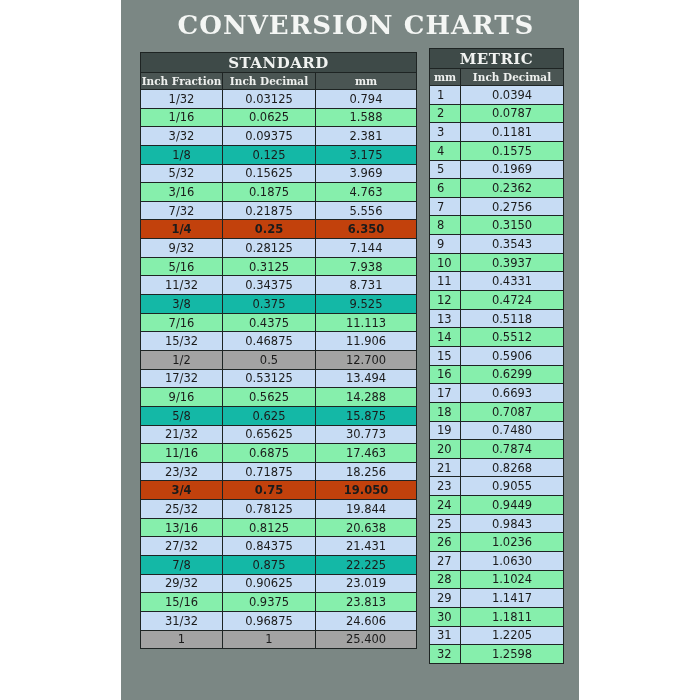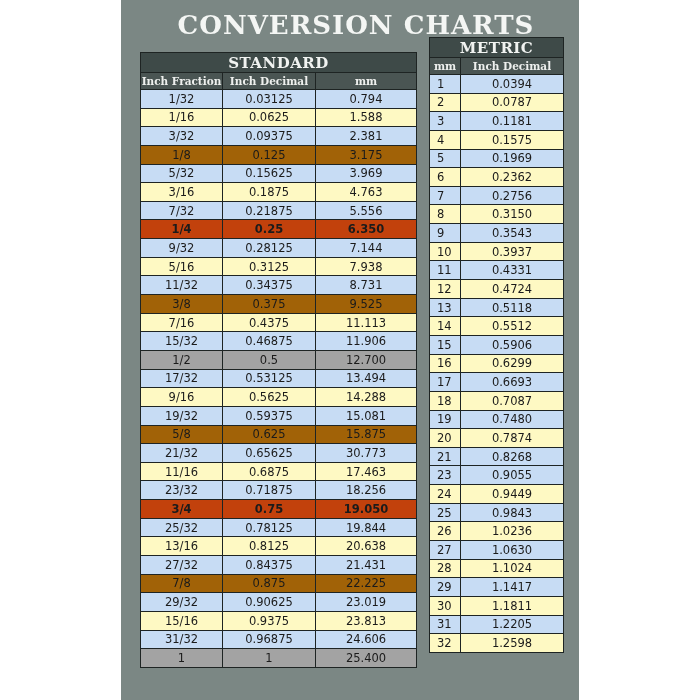--- a/index.html
+++ b/index.html
@@ -9,36 +9,36 @@
     background:#7b8784;
   }
   .title {
     position:absolute; left:0; top:10px; width:414px; text-align:center;
     font-family:"DejaVu Serif", serif; font-weight:bold; font-size:26px;
     color:#f4f6f4; letter-spacing:1px;margin-left:28px;
   }
   table { border-collapse:collapse; position:absolute; table-layout:fixed; }
   td, th { border:1px solid #1e2423; padding:0; text-align:center; overflow:hidden; white-space:nowrap; }
   .std { left:19px; top:52px; width:276px; }
-  .met { left:308px; top:37px; width:134px;border-radius:9px; }
+  .met { left:308px; top:48px; width:134px;border-radius:9px; }
   .band th {
     background:#3e4a48; color:#f1f3f1; font-family:"DejaVu Serif", serif; font-weight:bold;
     font-size:15px; height:19px; letter-spacing:0.5px;
   }
   .cols th {
     background:#4a5553; color:#eef0ee; font-family:"DejaVu Serif", serif; font-weight:bold;
     font-size:10.5px; height:16px;margin-top:17px;
   }
   tbody td {
     height:17.65px; font-family:"DejaVu Sans", sans-serif; font-size:11.5px; color:#1b1b1b;
   }
   .met tbody td.mm { text-align:left; padding-left:7px; }
   .c-blue { background:#c7dcf4; }
-  .c-green { background:#fef9c3; }
-  .c-yellow { background:#a16207;padding-left:32px; }
+  .c-green { background:#86efac; }
+  .c-yellow { background:#14b8a6;padding-left:32px; }
   .c-orange { background:#c2410c;font-weight:bold; }
   .c-pink { background:#a3a3a3; }
 </style>
 </head>
 <body>
 
 <div class="panel">
   <div class="title">CONVERSION CHARTS</div>
 
   <table class="std">
@@ -136,25 +136,20 @@
         <tr class="c-blue">
           <td>17/32</td>
           <td>0.53125</td>
           <td>13.494</td>
         </tr>
         <tr class="c-green">
           <td>9/16</td>
           <td>0.5625</td>
           <td>14.288</td>
         </tr>
-        <tr class="c-blue">
-          <td>19/32</td>
-          <td>0.59375</td>
-          <td>15.081</td>
-        </tr>
         <tr class="c-yellow">
           <td>5/8</td>
           <td>0.625</td>
           <td>15.875</td>
         </tr>
         <tr class="c-blue">
           <td>21/32</td>
           <td>0.65625</td>
           <td>30.773</td>
         </tr>

